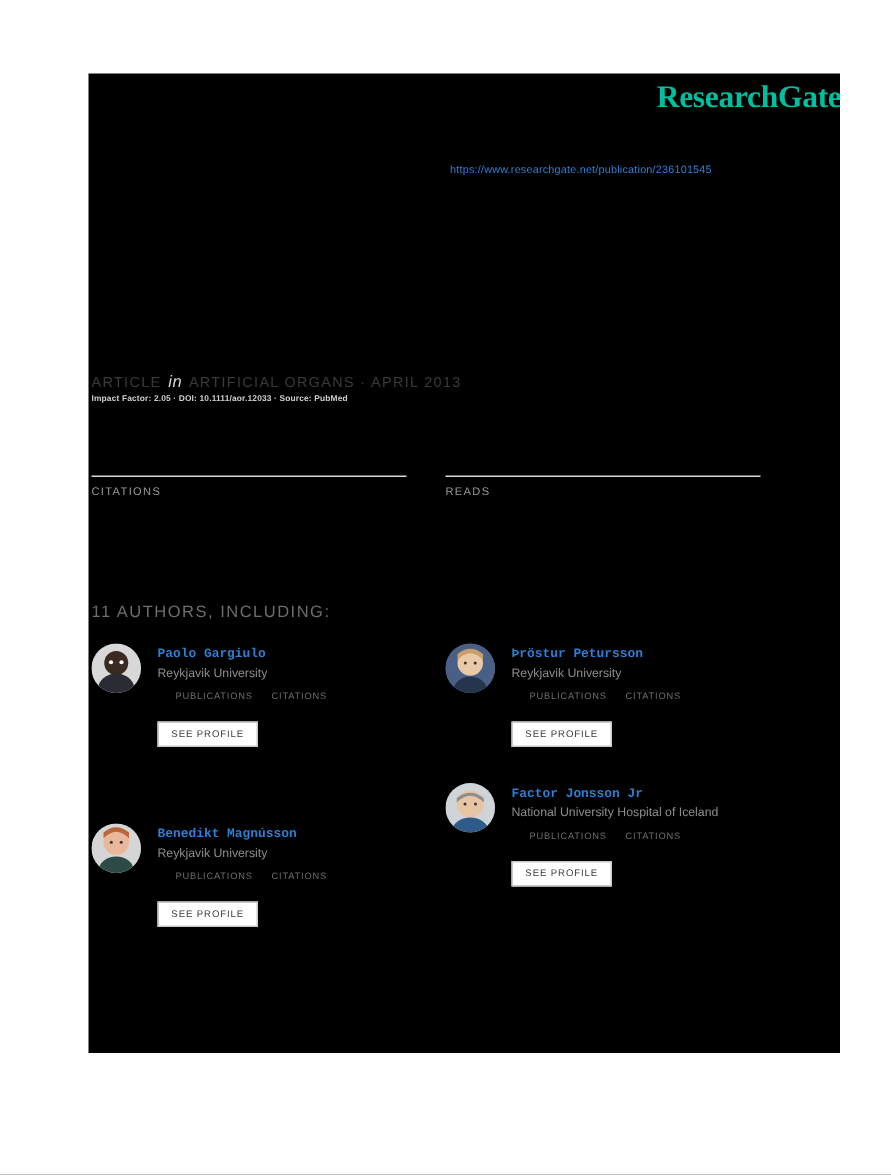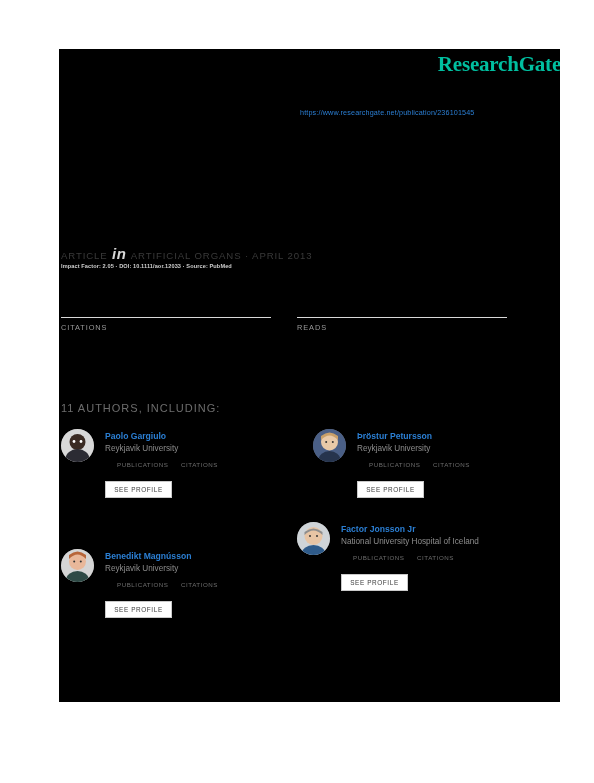--- a/index.html
+++ b/index.html
@@ -75,23 +75,23 @@
     left: 2px;
     top: 196px;
     white-space: nowrap;
   }
   #article-meta .lbl {
     font-size: 9.6px;
     letter-spacing: 0.9px;
     color: #3a3a3a;
   }
   #article-meta .inword {
-    font-size: 15px;
+    font-size: 11px;
     font-style: italic;
-    font-weight: bold;
+    font-weight: normal;
     color: #d8d8d8;
     letter-spacing: 0.4px;
   }
   #article-source {
     position: absolute;
     left: 2px;
     top: 214px;
     font-size: 5.6px;
     font-weight: bold;
     letter-spacing: 0.1px;
@@ -159,20 +159,21 @@
   }
   .author .avatar svg { display: block; }
   .author .name {
     position: absolute;
     left: 44px;
     top: 2px;
     font-size: 8.6px;
     font-weight: bold;
     color: #2b7fd4;
     white-space: nowrap;
+    font-family: Liberation Mono, monospace;
   }
   .author .inst {
     position: absolute;
     left: 44px;
     top: 15px;
     font-size: 8.2px;
     color: #8d8d8d;
     white-space: nowrap;
   }
   .author .metrics {
@@ -213,21 +214,21 @@
     color: #3b3b3b;
     font-size: 6.4px;
     letter-spacing: 0.6px;
     display: flex;
     align-items: center;
     justify-content: center;
     box-sizing: border-box;
     cursor: pointer;
   }
   #author-0 { left: 2px;   top: 380px; }
-  #author-1 { left: 254px; top: 380px; text-align: center; }
+  #author-1 { left: 238px; top: 380px; text-align: center; }
   #author-2 { left: 2px;   top: 473px; margin-top: 27px; }
   #author-3 { left: 238px; top: 473px; }
 </style>
 </head>
 <body>
 
 <div id="page">
 
   <div id="rg-logo">ResearchGate</div>
 

